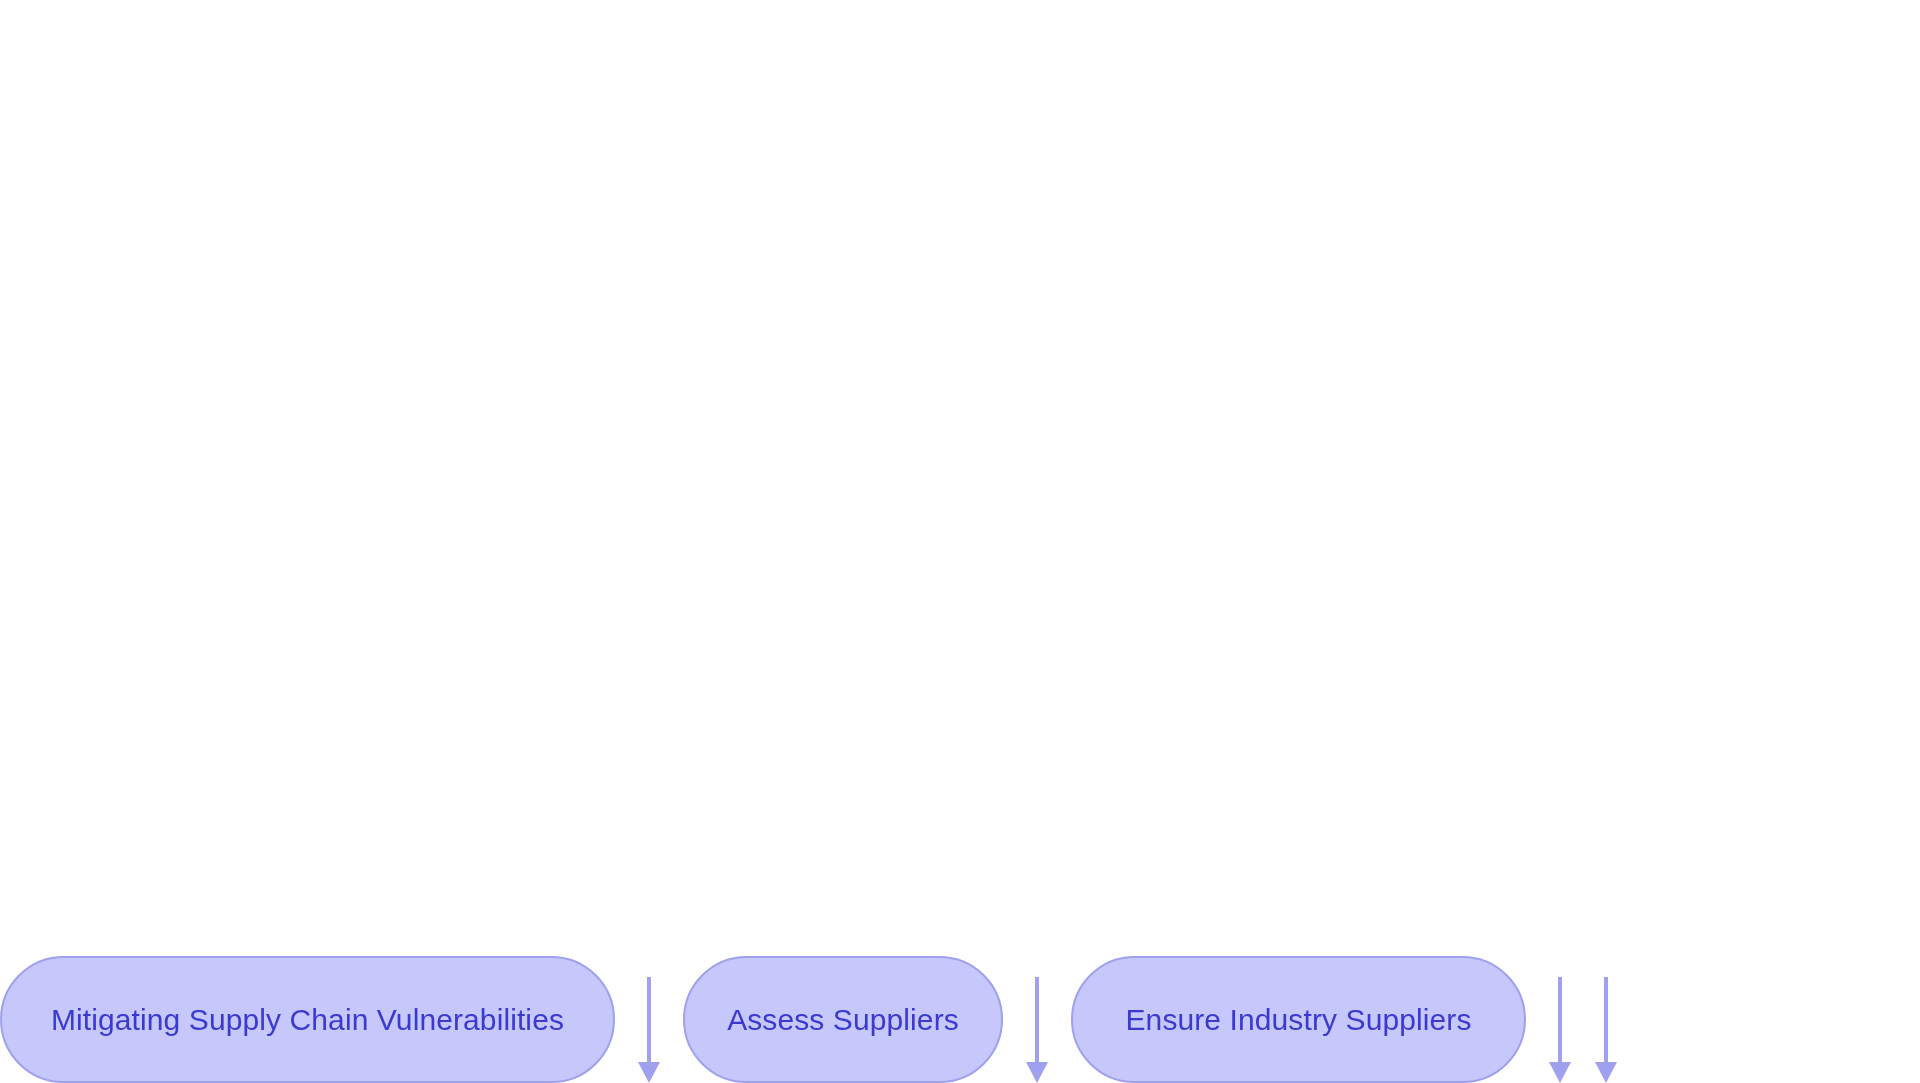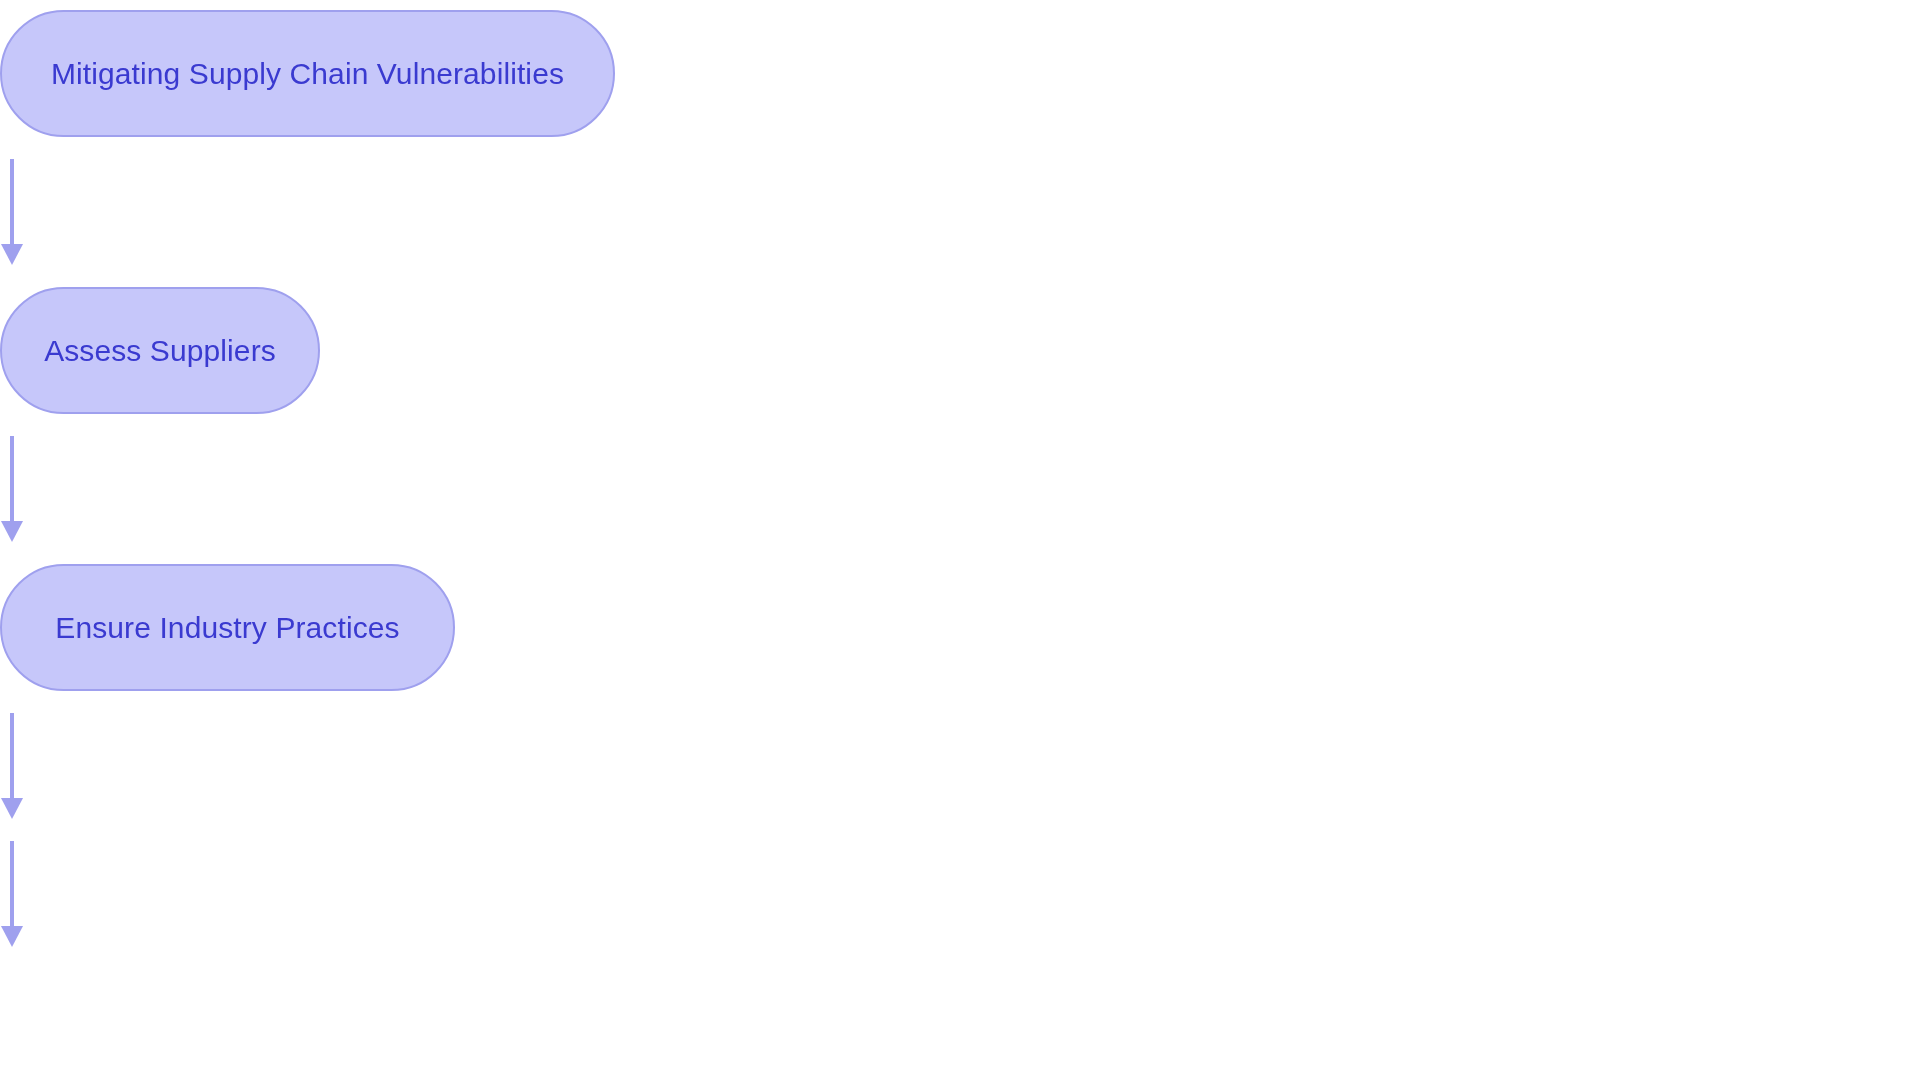--- a/index.html
+++ b/index.html
@@ -22,22 +22,22 @@
     background: #ffffff;
   }
 
   .flow-column {
     position: absolute;
     left: 0;
     top: 0;
     width: 1920px;
     height: 1083px;
     display: flex;
-    flex-direction: column;
-    align-items: flex-start;
+    flex-direction: row;
+    align-items: flex-end;
     gap: 22px;
   }
 
   
   .node {
     position: relative;
     box-sizing: border-box;
     height: 127px;
     border-radius: 64px;
     background: #c6c7fa;
@@ -107,21 +107,21 @@
     </div>
 
     <div class="connector">
       <svg viewBox="0 0 24 106" xmlns="http://www.w3.org/2000/svg">
         <line x1="12" y1="0" x2="12" y2="86" stroke="#9fa0ee" stroke-width="4"></line>
         <polygon points="12,106 1,85 23,85" fill="#9fa0ee"></polygon>
       </svg>
     </div>
 
     <div class="node node-w3 gap-arrow">
-      <span class="node-label">Ensure Industry Practices</span>
+      <span class="node-label">Ensure Industry Suppliers</span>
     </div>
 
     <div class="connector">
       <svg viewBox="0 0 24 106" xmlns="http://www.w3.org/2000/svg">
         <line x1="12" y1="0" x2="12" y2="86" stroke="#9fa0ee" stroke-width="4"></line>
         <polygon points="12,106 1,85 23,85" fill="#9fa0ee"></polygon>
       </svg>
     </div>
 
 

